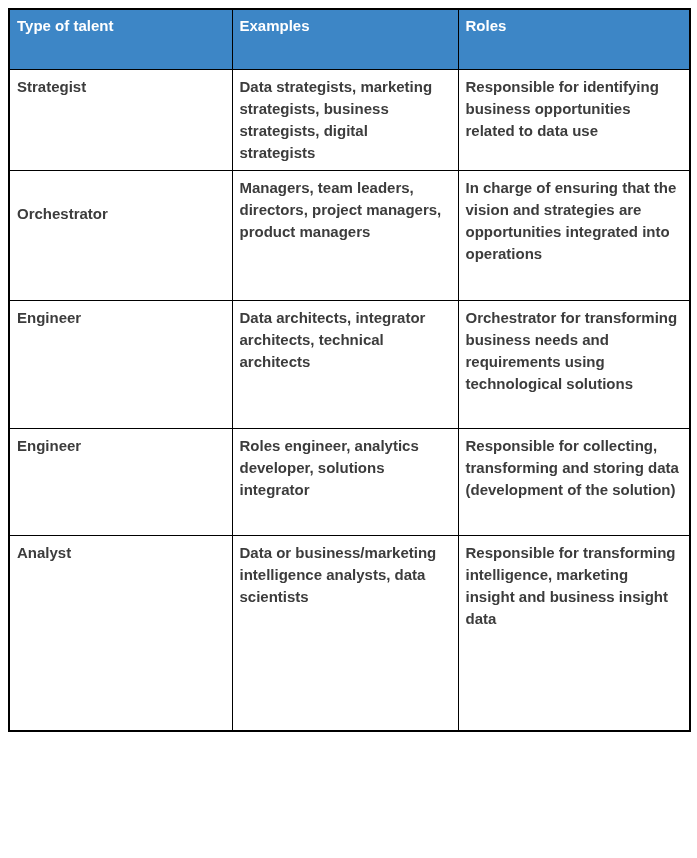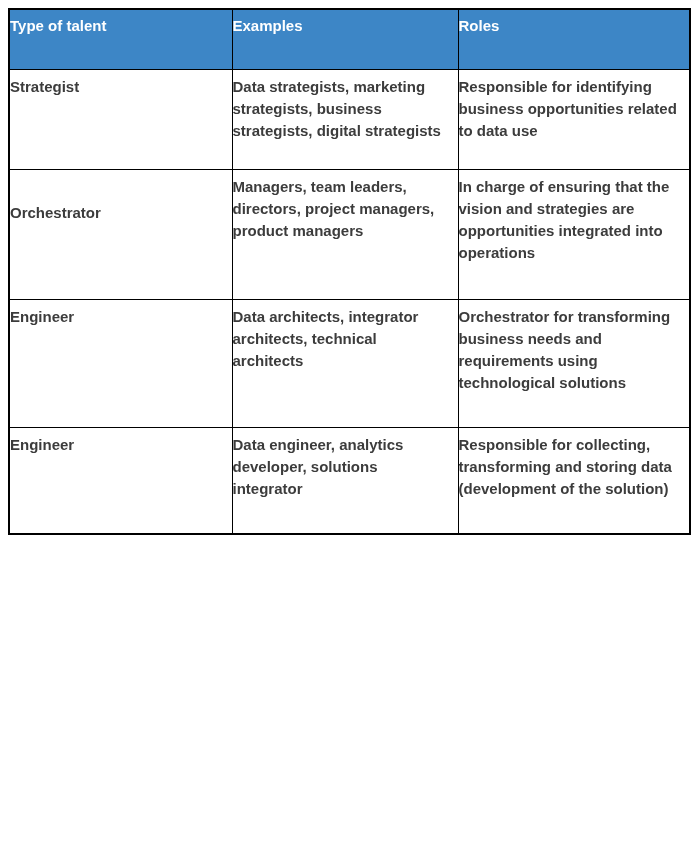--- a/index.html
+++ b/index.html
@@ -23,21 +23,21 @@
   }
   col.c1 { width: 223px; }
   col.c2 { width: 226px; }
   col.c3 { width: 232px; }
   .talent-table th,
   .talent-table td {
     border: 1.5px solid #000000;
     vertical-align: top;
     text-align: left;
     box-sizing: border-box;
-    padding: 6px 10px 6px 0;
+    padding: 6px 10px 6px 7px;
     font-size: 15px;
     line-height: 22px;
     overflow: hidden;
   }
   .talent-table th {
     background: var(--header-bg, #3d86c6);
     color: var(--header-fg, #ffffff);
     font-weight: bold;
     height: 60px;
     padding-top: 5px;
@@ -85,18 +85,23 @@
         <td>Managers, team leaders, directors, project managers, product managers</td>
         <td>In charge of ensuring that the vision and strategies are opportunities integrated into operations</td>
       </tr>
       <tr class="r3">
         <td>Engineer</td>
         <td>Data architects, integrator architects, technical architects</td>
         <td>Orchestrator for transforming business needs and requirements using technological solutions</td>
       </tr>
       <tr class="r4">
         <td>Engineer</td>
-        <td>Data engineer, analytics developer, solutions integrator</td>
+        <td>Roles engineer, analytics developer, solutions integrator</td>
         <td>Responsible for collecting, transforming and storing data (development of the solution)</td>
+      </tr>
+      <tr class="r5">
+        <td>Analyst</td>
+        <td>Data or business/marketing intelligence analysts, data scientists</td>
+        <td>Responsible for transforming intelligence, marketing insight and business insight data</td>
       </tr>
     </tbody>
   </table>
 </div>
 
 </body></html>

